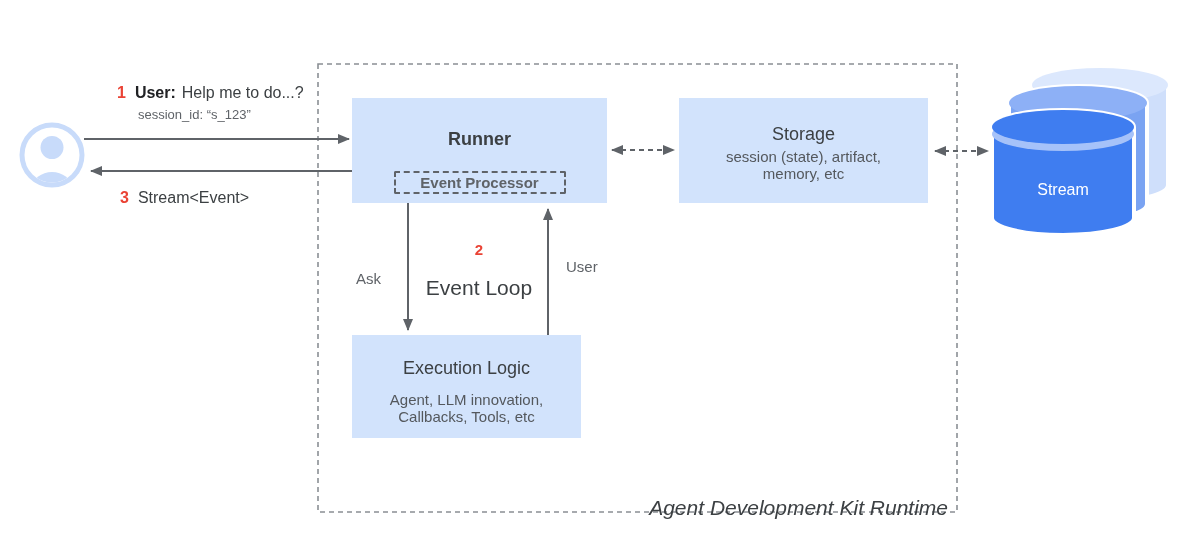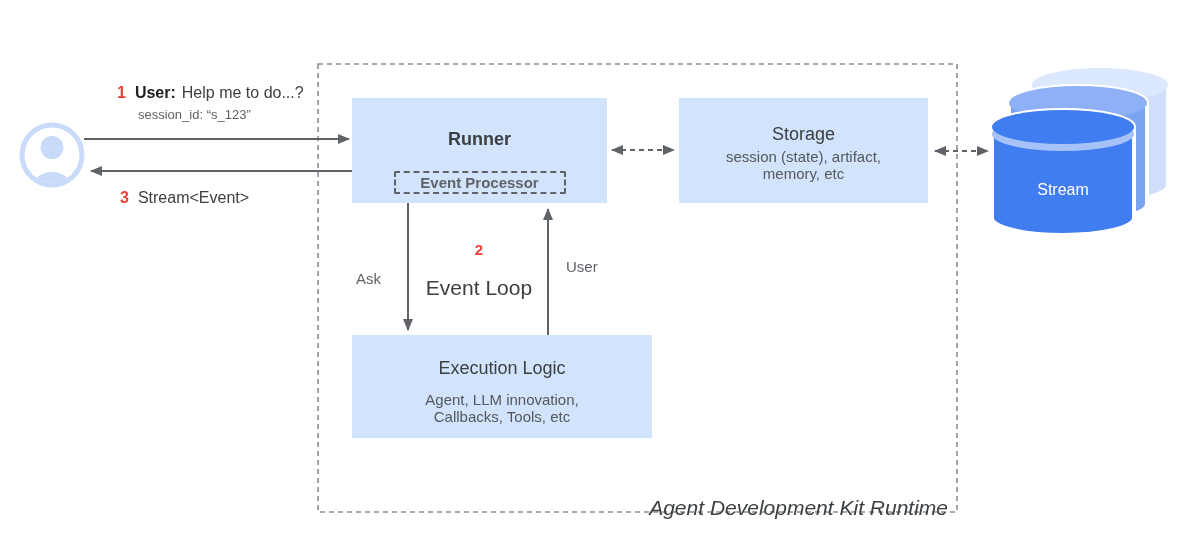--- a/index.html
+++ b/index.html
@@ -17,21 +17,21 @@
   .step .msg{color:#3c4043;}
   .session{font-size:13px;color:#5f6368;white-space:nowrap;}
 
   
   .node{background:#d2e3fc;display:flex;flex-direction:column;align-items:center;box-sizing:border-box;}
   .node .title{font-size:18px;color:#3c4043;line-height:20px;}
   .node .desc{font-size:15px;color:#54585d;line-height:17px;text-align:center;}
   .runner-box{left:352px;top:98px;width:255px;height:105px;padding-top:31px;font-weight:bold;}
   .services-box{left:679px;top:98px;width:249px;height:105px;padding-top:26px;}
   .services-box .desc{margin-top:4px;}
-  .execution-box{left:352px;top:335px;width:300px;height:103px;padding-top:23px;}
+  .execution-box{left:352px;top:335px;width:229px;height:103px;padding-top:23px;}
   .execution-box .desc{margin-top:13px;}
   .subbox{
     margin-top:22px;width:172px;height:23px;box-sizing:border-box;
     border:2px dashed #5f6368;border-radius:2px;
     display:flex;align-items:center;justify-content:center;
     font-size:15px;color:#5f6368;line-height:15px;
   }
 
   
   .loop-group{left:406px;top:242px;width:146px;text-align:center;}

